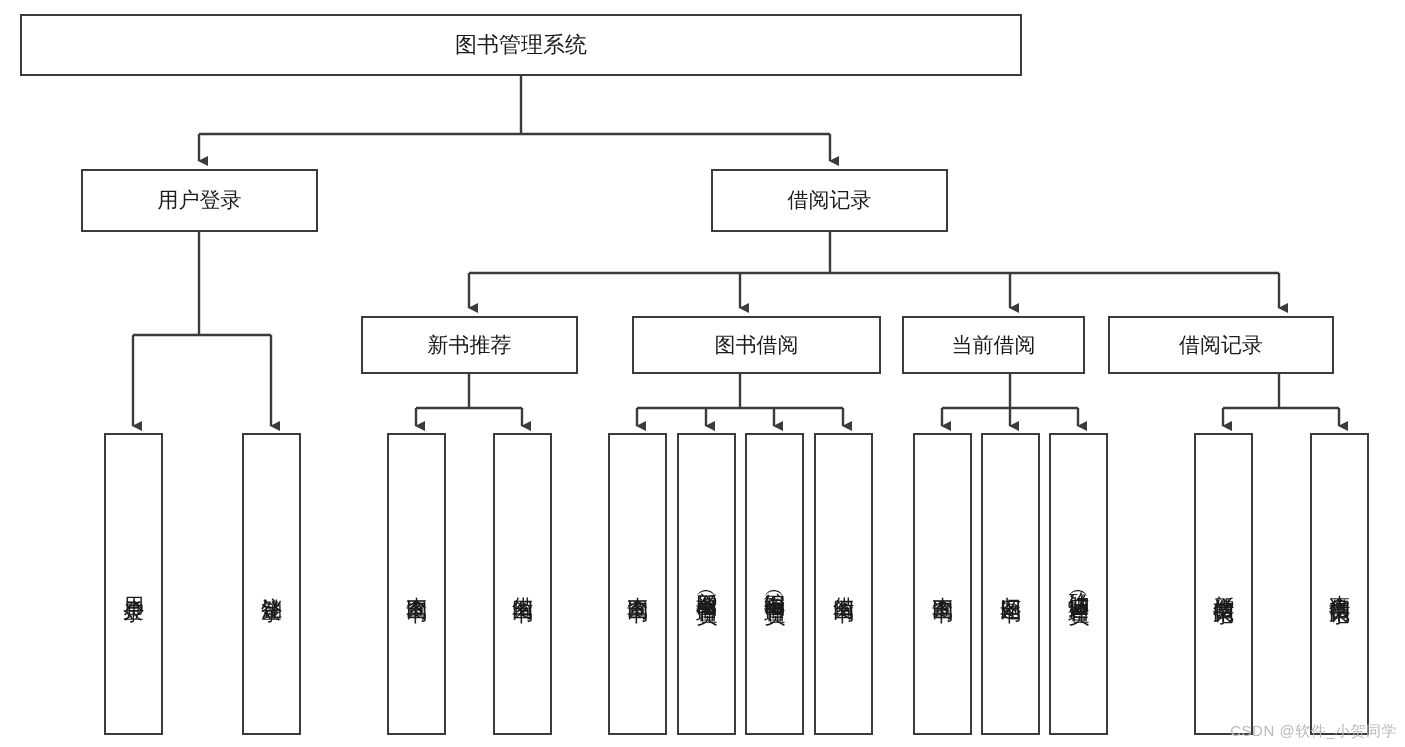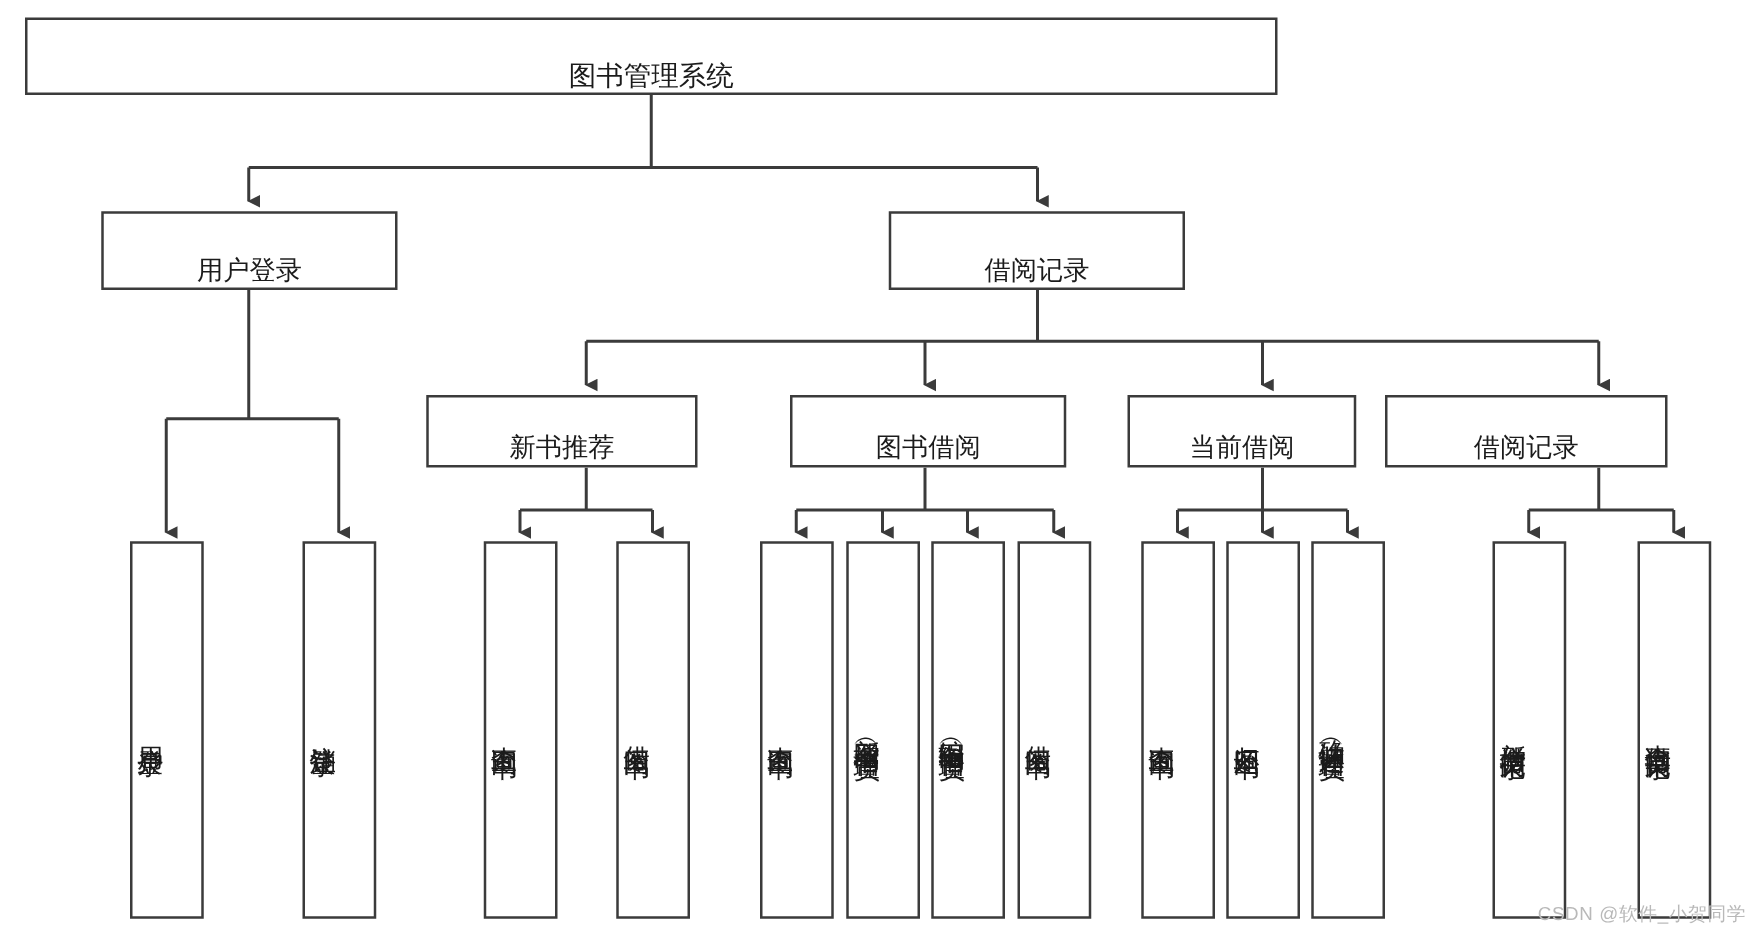--- a/index.html
+++ b/index.html
@@ -16,21 +16,21 @@
     height: 747px;
     background: #ffffff;
     overflow: hidden;
   }
   .node {
     position: absolute;
     box-sizing: border-box;
     border: 2px solid #3b3b3b;
     background: #ffffff;
     display: flex;
-    align-items: flex-end;
+    align-items: center;
     justify-content: center;
     color: #1b1b1b;
     text-align: center;
     line-height: 1.25;
   }
   .node.h {
     font-size: 21px;
   }
   .node.root {
     font-size: 22px;
@@ -133,24 +133,24 @@
     <span class="lbl">图书管理系统</span>
   </div>
 
   <div class="node h" style="left:81px; top:169px; width:237px; height:63px;">
     <span class="lbl">用户登录</span>
   </div>
   <div class="node h" style="left:711px; top:169px; width:237px; height:63px;">
     <span class="lbl">借阅记录</span>
   </div>
 
-  <div class="node h" style="left:341px; top:316px; width:217px; height:58px;">
+  <div class="node h" style="left:361px; top:316px; width:217px; height:58px;">
     <span class="lbl">新书推荐</span>
   </div>
-  <div class="node h" style="left:632px; top:316px; width:221px; height:58px;">
+  <div class="node h" style="left:632px; top:316px; width:249px; height:58px;">
     <span class="lbl">图书借阅</span>
   </div>
   <div class="node h" style="left:902px; top:316px; width:183px; height:58px;">
     <span class="lbl">当前借阅</span>
   </div>
   <div class="node h" style="left:1108px; top:316px; width:226px; height:58px;">
     <span class="lbl">借阅记录</span>
   </div>
 
   <div class="node v" style="left:104px; top:433px; width:59px; height:302px;">

